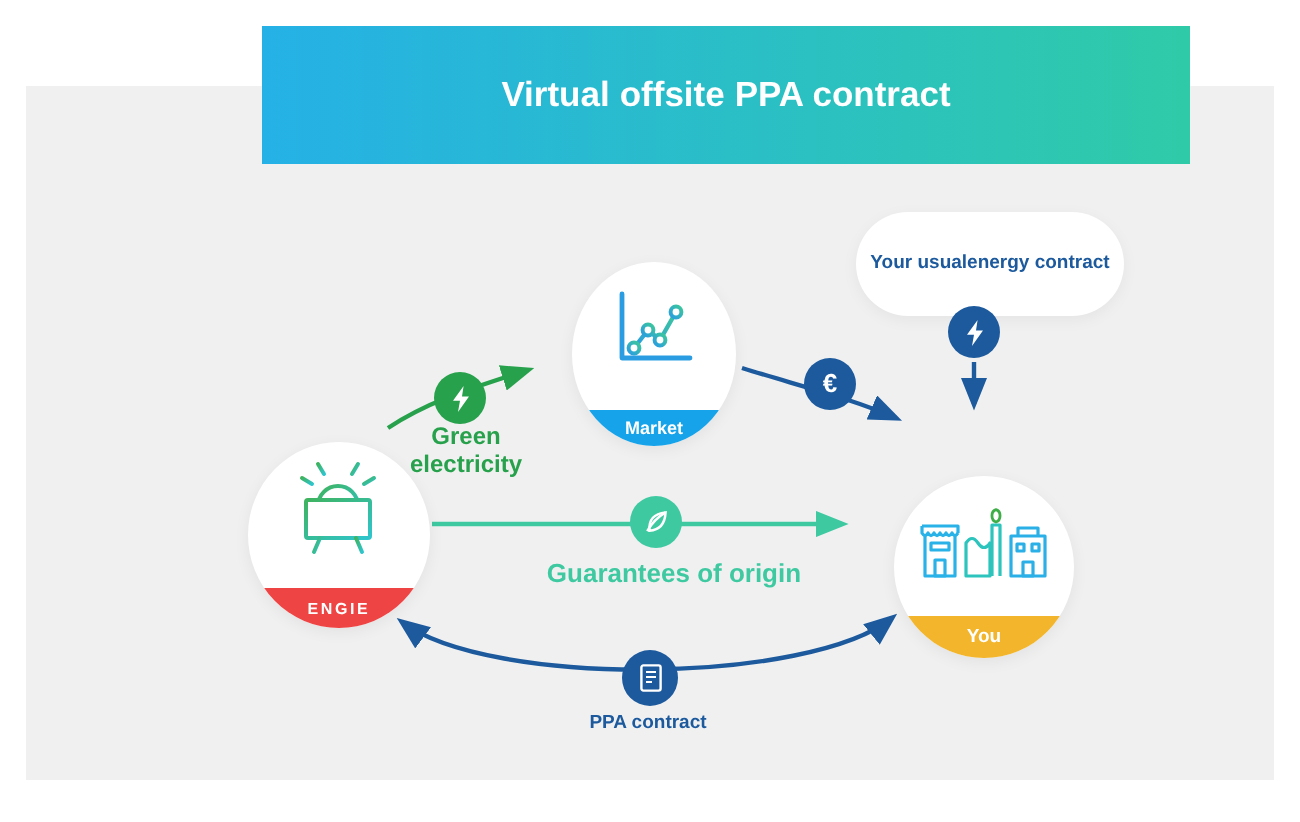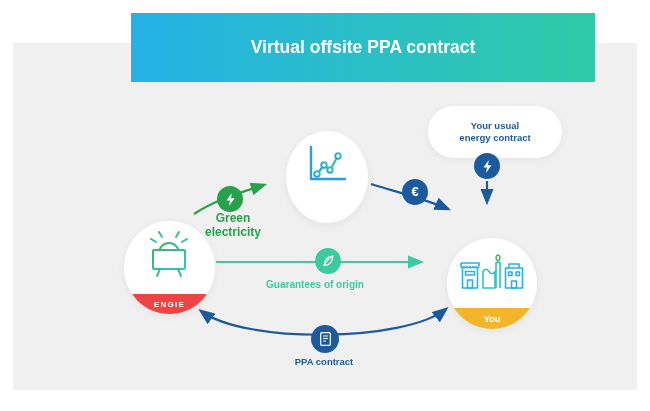--- a/index.html
+++ b/index.html
@@ -30,38 +30,38 @@
   .node-engie{left:124px;top:221px;width:91px;height:93px;}
   .node-engie .band{height:20px;background:#ef4444;font-size:8px;letter-spacing:1.3px;}
   .node-market{left:286px;top:131px;width:82px;height:92px;}
   .node-market .band{height:18px;background:#16a3e9;font-size:9px;}
   .node-you{left:447px;top:238px;width:90px;height:91px;}
   .node-you .band{height:21px;background:#f2b52b;font-size:9.5px;}
   .node .nicon{position:absolute;}
 
   .cloud{
     position:absolute;left:428px;top:106px;width:134px;height:52px;background:#ffffff;
-    border-radius:26px;z-index:4;display:flex;flex-direction:column;align-items:center;
+    border-radius:26px;z-index:4;display:flex;flex-direction:row;align-items:center;
     justify-content:center;box-shadow:0 2px 8px rgba(0,0,0,0.05);
     color:#1c5a9d;font-size:9.5px;font-weight:bold;line-height:1.3;text-align:center;
   }
 
   .badge{
     position:absolute;border-radius:50%;display:flex;align-items:center;justify-content:center;
     z-index:5;color:#ffffff;
   }
   .badge-green{left:217px;top:186px;width:26px;height:26px;background:#27a14b;}
   .badge-euro{left:402px;top:179px;width:26px;height:26px;background:#1c5a9d;font-size:13px;font-weight:bold;padding-bottom:1px;box-sizing:border-box;}
   .badge-supplier{left:474px;top:153px;width:26px;height:26px;background:#1c5a9d;}
   .badge-leaf{left:315px;top:248px;width:26px;height:26px;background:#3ec9a1;}
   .badge-doc{left:311px;top:325px;width:28px;height:28px;background:#1c5a9d;}
 
   .flowlabel{position:absolute;z-index:5;font-weight:bold;text-align:center;line-height:1.2;}
   .lbl-green{left:202px;top:211px;width:62px;font-size:12px;color:#27a14b;}
-  .lbl-guarantee{left:240px;top:279px;width:150px;font-size:10px;color:#3ec9a1;}
+  .lbl-guarantee{left:262px;top:279px;width:150px;font-size:13px;color:#3ec9a1;}
   .lbl-ppa{left:269px;top:356px;width:110px;font-size:9.5px;color:#1c5a9d;}
 </style>
 </head>
 <body>
 
 <div class="canvas">
 
   <div class="panel"></div>
 
   <div class="banner">
@@ -136,20 +136,23 @@
             <stop offset="1" stop-color="#3cc79b"></stop>
         </linearGradient>
       </defs>
       <path d="M7,3 V35 H41" stroke="#2a9de2" stroke-width="2.4" fill="none" stroke-linecap="round" stroke-linejoin="round"></path>
       <path d="M13,30 L20,21 L26,26 L34,12" stroke="url(#gmarket)" stroke-width="2.2" fill="none" stroke-linejoin="round"></path>
       <circle cx="13" cy="30" r="2.7" fill="#ffffff" stroke="url(#gmarket)" stroke-width="2"></circle>
       <circle cx="20" cy="21" r="2.7" fill="#ffffff" stroke="url(#gmarket)" stroke-width="2"></circle>
       <circle cx="26" cy="26" r="2.7" fill="#ffffff" stroke="url(#gmarket)" stroke-width="2"></circle>
       <circle cx="34" cy="12" r="2.7" fill="#ffffff" stroke="url(#gmarket)" stroke-width="2"></circle>
     </svg>
+    <div class="band">
+      <span>Market</span>
+    </div>
   </div>
 
   <div class="node node-you">
     <svg class="nicon" style="left:13px;top:16px;" width="64" height="36" viewBox="0 0 64 36">
       <g stroke="#28b2e8" stroke-width="1.6" fill="none" stroke-linejoin="round">
         <path d="M1,9 H19 V12.5"></path>
         <path d="M1,9 V12.5 q1.5,2.6 3,0 q1.5,2.6 3,0 q1.5,2.6 3,0 q1.5,2.6 3,0 q1.5,2.6 3,0 q1.5,2.6 3,0"></path>
         <path d="M2.5,14 V34 H17.5 V14"></path>
         <rect x="5.5" y="17.5" width="9" height="3.5"></rect>
         <rect x="7.5" y="26" width="5" height="8"></rect>

